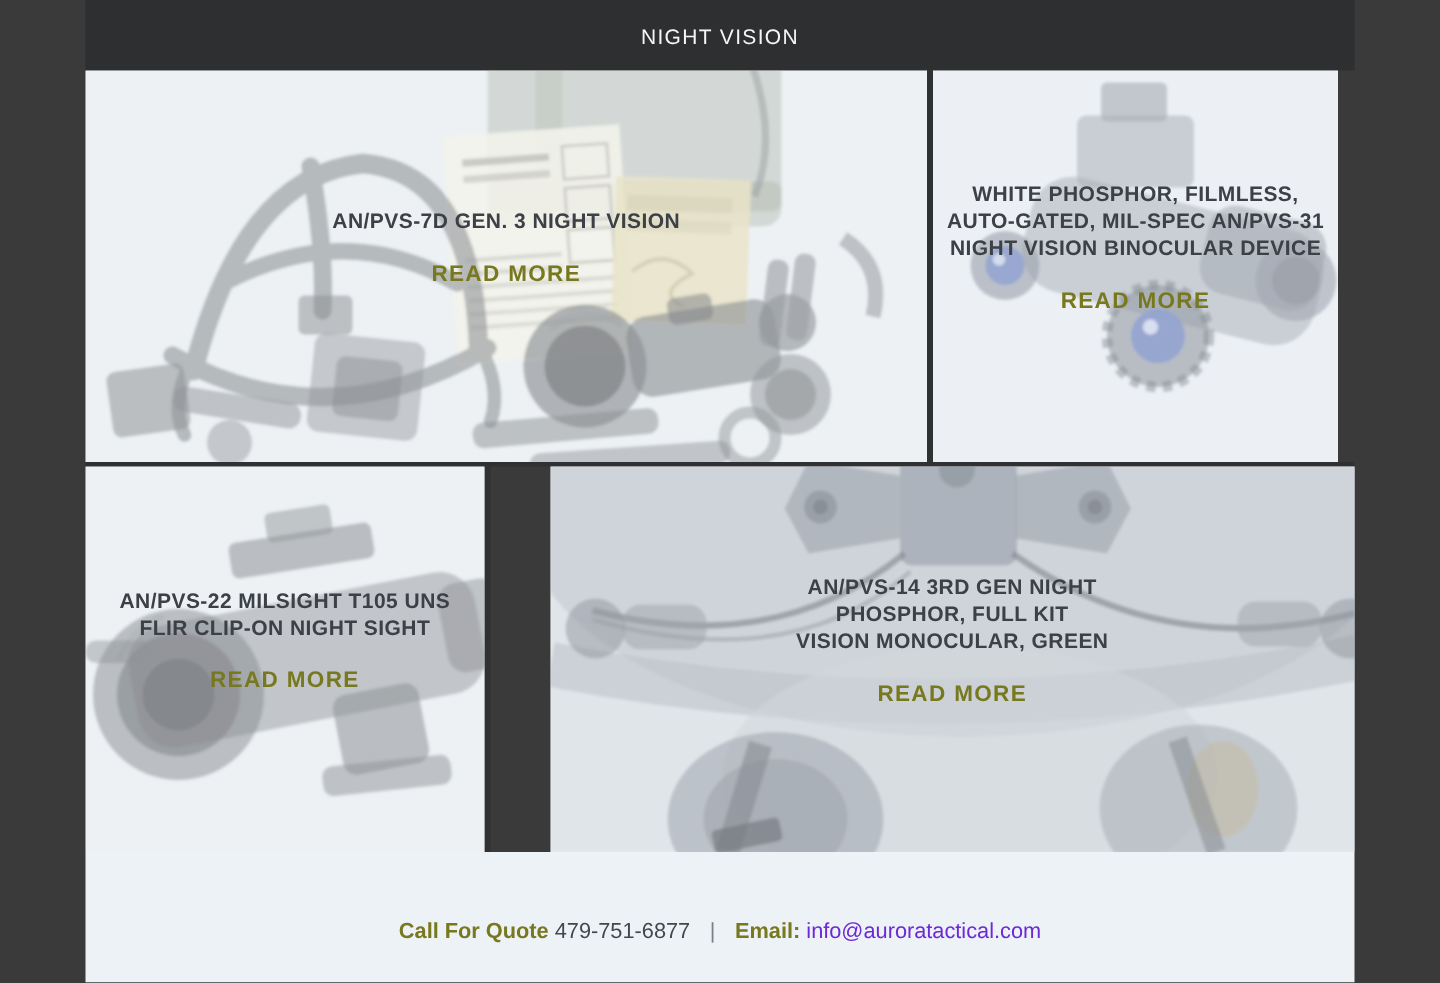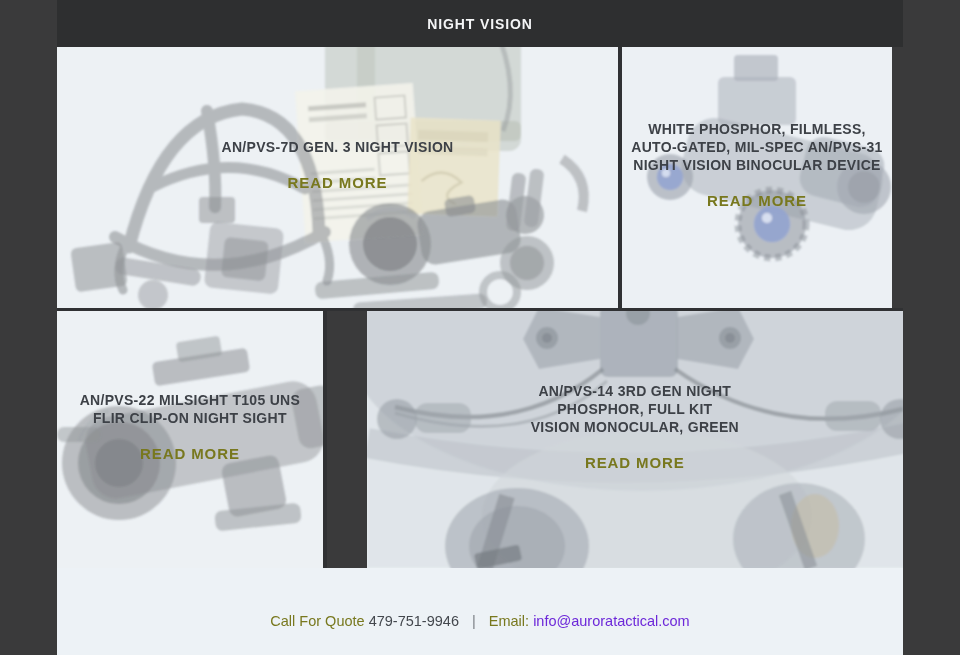--- a/index.html
+++ b/index.html
@@ -10,21 +10,21 @@
     overflow:hidden;
   }
   .page { position:relative; width:960px; height:655px; }
   .content { position:absolute; left:57px; top:0; width:846px; height:655px; }
 
   .topbar {
     height:47px; background:#2e2f30;
     display:flex; align-items:center; justify-content:center;
   }
   .topbar h1 {
-    color:#f4f5f6; font-size:14px; font-weight:bold; letter-spacing:0.9px;text-align:center;
+    color:#f4f5f6; font-size:14px; font-weight:normal; letter-spacing:0.9px;text-align:center;
   }
 
   .row { display:flex; }
   .row1 { height:261px; }
   .row2 { height:257px; }
   .vdiv { width:4px; background:#303133; }
   .hdiv { height:3px; background:#303133; }
 
   .card { position:relative; overflow:hidden; background:#edf1f5; cursor:pointer; }
   .c1 { width:561px; } .c2 { width:270px; }
@@ -43,21 +43,21 @@
   }
   .card-title span { display:block; white-space:nowrap; }
   .read-more {
     display:inline-block; margin-top:18px;
     font-size:15px; font-weight:bold; letter-spacing:0.9px;
     color:#78781e; text-decoration:none;
   }
 
   .footer { height:87px; background:#edf2f6; text-align:center; }
   .footer p { padding-top:45px; font-size:14.5px; color:#43474d; }
-  .footer .olive { color:#78781e; font-weight:normal; }
+  .footer .olive { color:#78781e; font-weight:bold; }
   .footer .sep { color:#7c8086; margin:0 9px; }
   .footer a { color:#6d28d9; text-decoration:none; }
 </style>
 </head>
 <body>
 
 <div class="page">
   <div class="content">
 
     <header class="topbar">
@@ -255,21 +255,21 @@
             <span>VISION MONOCULAR, GREEN</span>
           </h2>
           <a class="read-more">READ MORE</a>
         </div>
       </article>
     </div>
 
     <footer class="footer">
       <p>
         <span class="olive">Call For Quote</span>
-        <span>479-751-9946</span>
+        <span>479-751-6877</span>
         <span class="sep">|</span>
         <span class="olive">Email:</span>
         <a>info@auroratactical.com</a>
       </p>
     </footer>
 
   </div>
 </div>
 
 </body></html>

